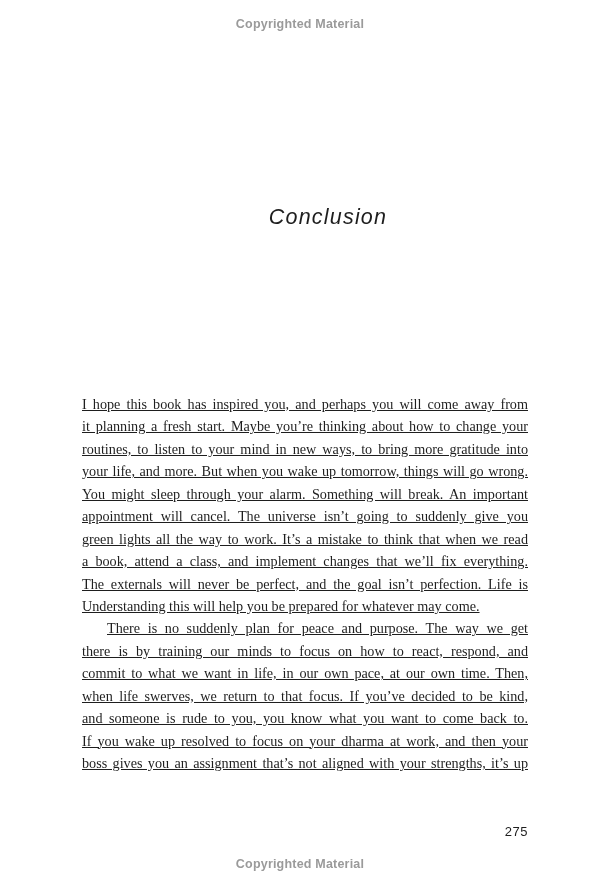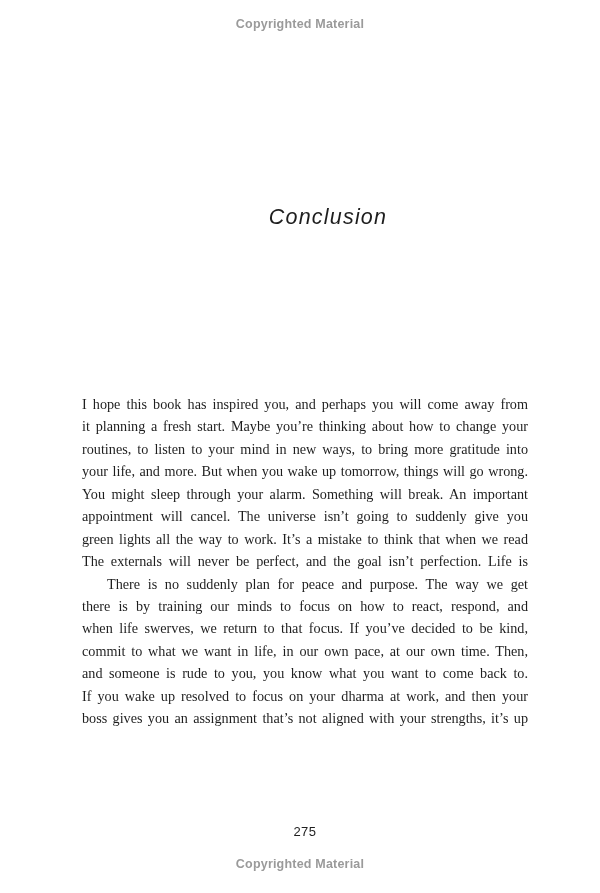--- a/index.html
+++ b/index.html
@@ -46,40 +46,41 @@
   }
 
   .body-text {
     position: absolute;
     top: 393px;
     left: 82px;
     width: 446px;
     font-size: 14.2px;
     line-height: 22.45px;
     color: var(--ink, #1e1e1e);
+    text-decoration: underline;
   }
   .line {
     white-space: nowrap;
     height: 22.45px;
     text-align: left;
   }
   .line.j {
     text-align: justify;
     text-align-last: justify;
   }
   .line.indent {
     padding-left: 25px;
   }
 
   .page-number {
     position: absolute;
     top: 824px;
     left: 82px;
     width: 446px;
-    text-align: center;
+    text-align: right;
     font-family: "Liberation Sans", sans-serif;
     font-size: 13px;
     letter-spacing: 0.5px;
     color: var(--ink, #2b2b2b);
   }
 </style>
 </head>
 <body>
 
 <div class="page">
@@ -91,28 +92,30 @@
   <div class="body-text">
 
     <div>
       <div class="line j">I hope this book has inspired you, and perhaps you will come away from</div>
       <div class="line j">it planning a fresh start. Maybe you’re thinking about how to change your</div>
       <div class="line j">routines, to listen to your mind in new ways, to bring more gratitude into</div>
       <div class="line j">your life, and more. But when you wake up tomorrow, things will go wrong.</div>
       <div class="line j">You might sleep through your alarm. Something will break. An important</div>
       <div class="line j">appointment will cancel. The universe isn’t going to suddenly give you</div>
       <div class="line j">green lights all the way to work. It’s a mistake to think that when we read</div>
+      <div class="line j">a book, attend a class, and implement changes that we’ll fix everything.</div>
       <div class="line j">The externals will never be perfect, and the goal isn’t perfection. Life is</div>
+      <div class="line">Understanding this will help you be prepared for whatever may come.</div>
     </div>
 
     <div>
       <div class="line j indent">There is no suddenly plan for peace and purpose. The way we get</div>
       <div class="line j">there is by training our minds to focus on how to react, respond, and</div>
+      <div class="line j">commit to what we want in life, in our own pace, at our own time. Then,</div>
       <div class="line j">when life swerves, we return to that focus. If you’ve decided to be kind,</div>
-      <div class="line j">commit to what we want in life, in our own pace, at our own time. Then,</div>
       <div class="line j">and someone is rude to you, you know what you want to come back to.</div>
       <div class="line j">If you wake up resolved to focus on your dharma at work, and then your</div>
       <div class="line j">boss gives you an assignment that’s not aligned with your strengths, it’s up</div>
     </div>
 
   </div>
 
   <div class="page-number">275</div>
 
   <div class="copyright-banner copyright-bottom">Copyrighted Material</div>

